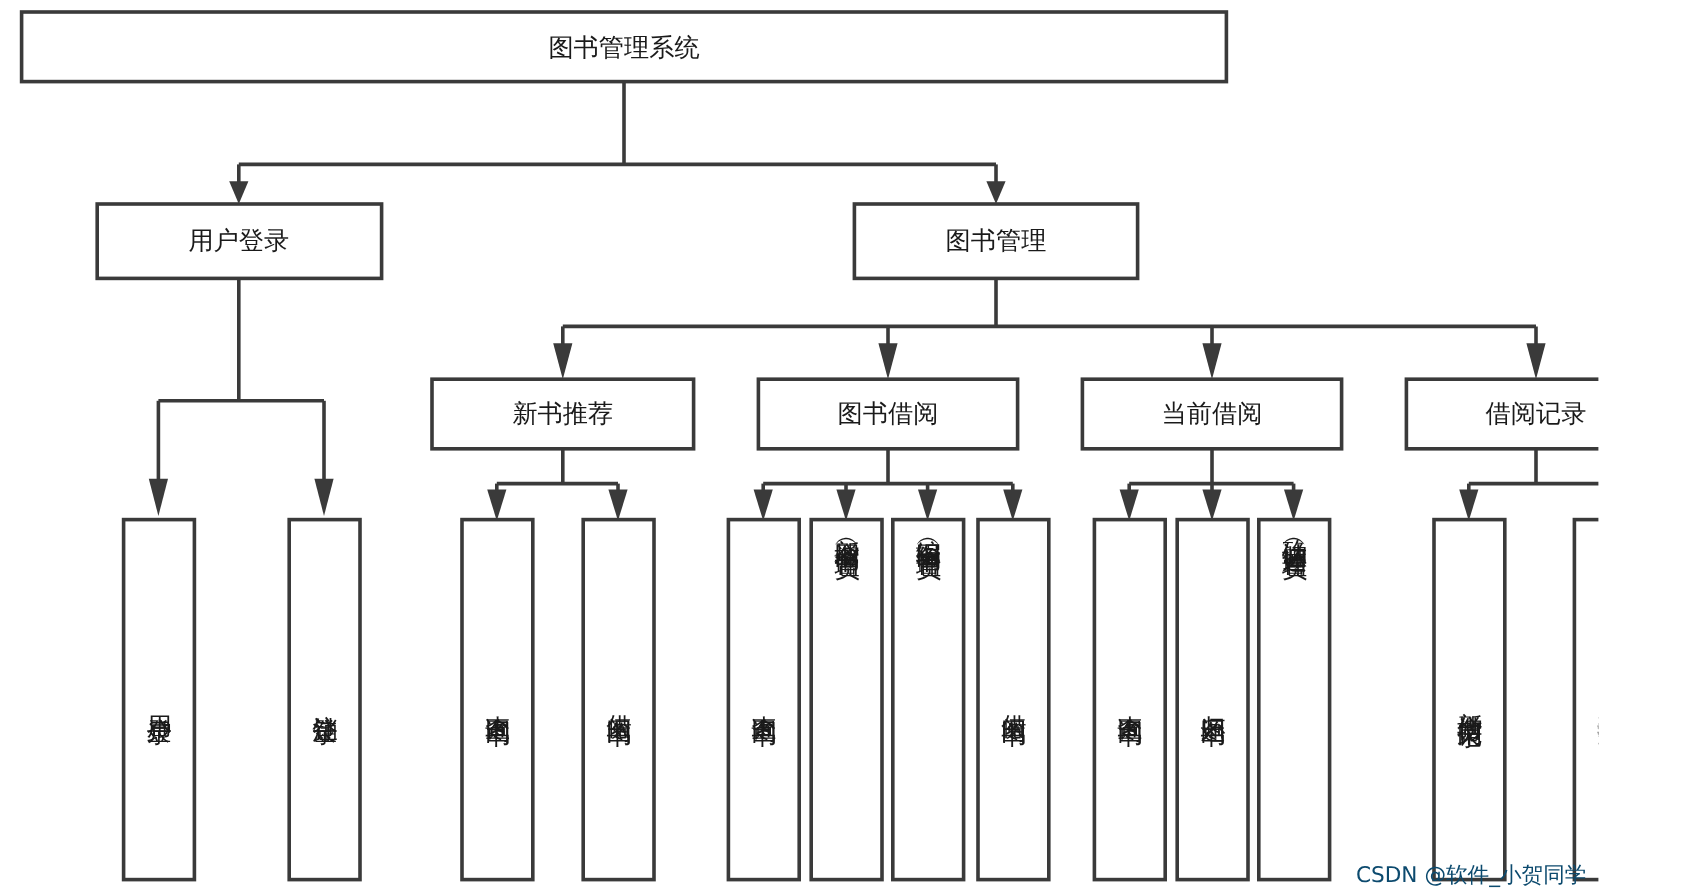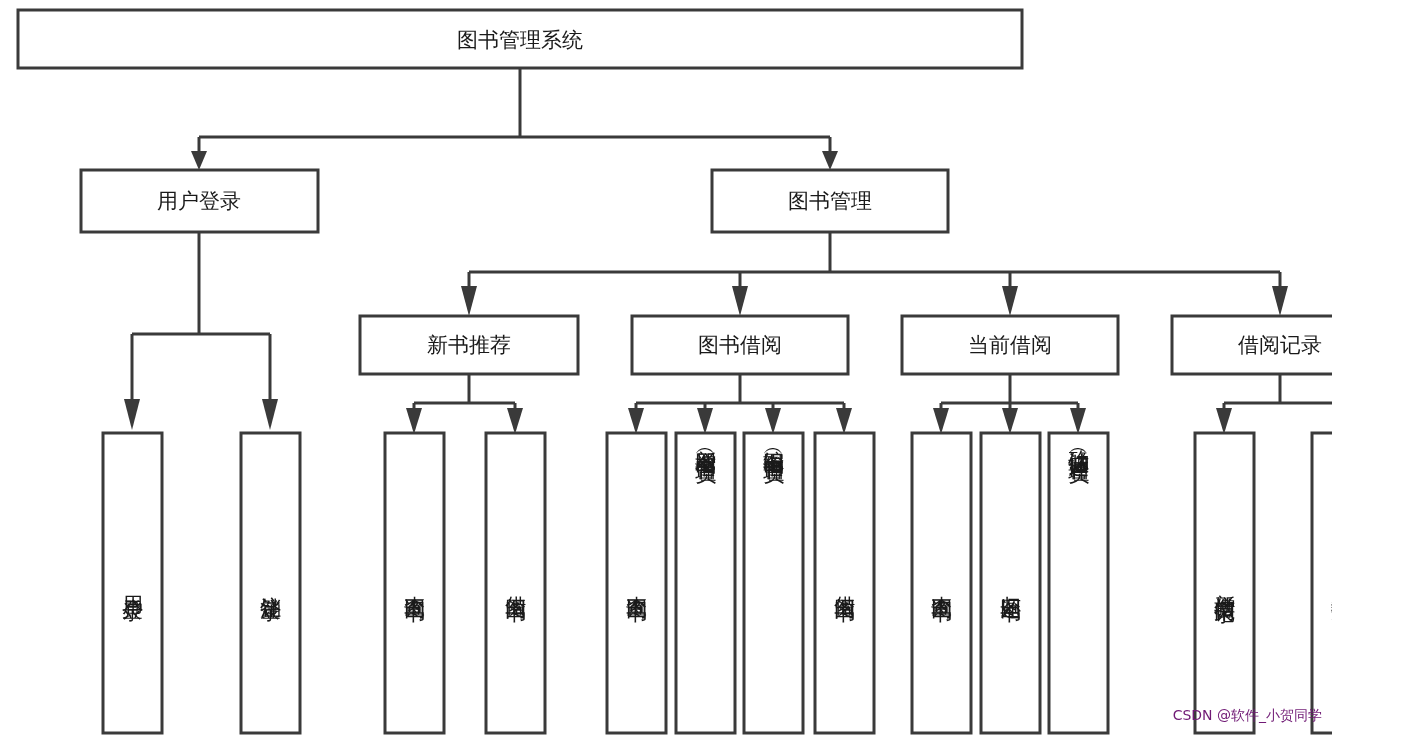--- a/index.html
+++ b/index.html
@@ -61,24 +61,24 @@
     font-family: "DejaVu Sans", "Liberation Sans", sans-serif;
     font-size: 21px;
     line-height: 1.08;
     color: #1a1a1a;
     letter-spacing: 2px;
     white-space: nowrap;
   }
   .watermark {
     position: absolute;
     right: 10px;
-    bottom: 22px;
-    font-family: "DejaVu Sans", "Liberation Sans", sans-serif;
-    font-size: 14px;
-    color: #701a75;
+    bottom: 6px;
+    font-family: "DejaVu Sans", "Liberation Sans", sans-serif;
+    font-size: 18px;
+    color: #0c4a6e;
     white-space: nowrap;
     pointer-events: none;
   }
 </style>
 </head>
 <body>
 
 <div id="diagram-root">
 
   <svg class="diagram-canvas" viewBox="0 0 1405 747">

